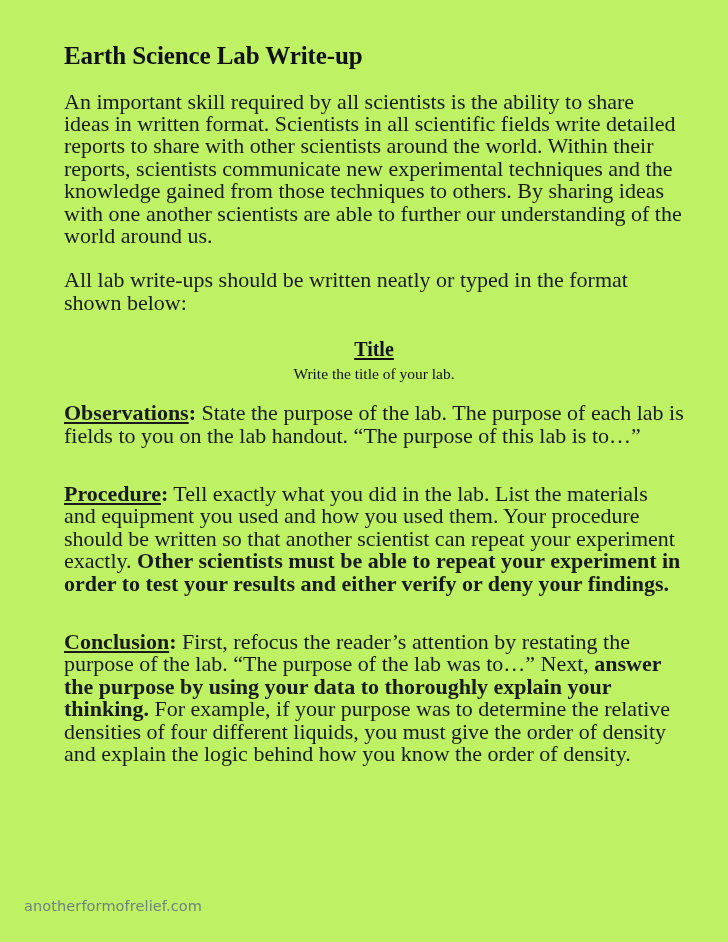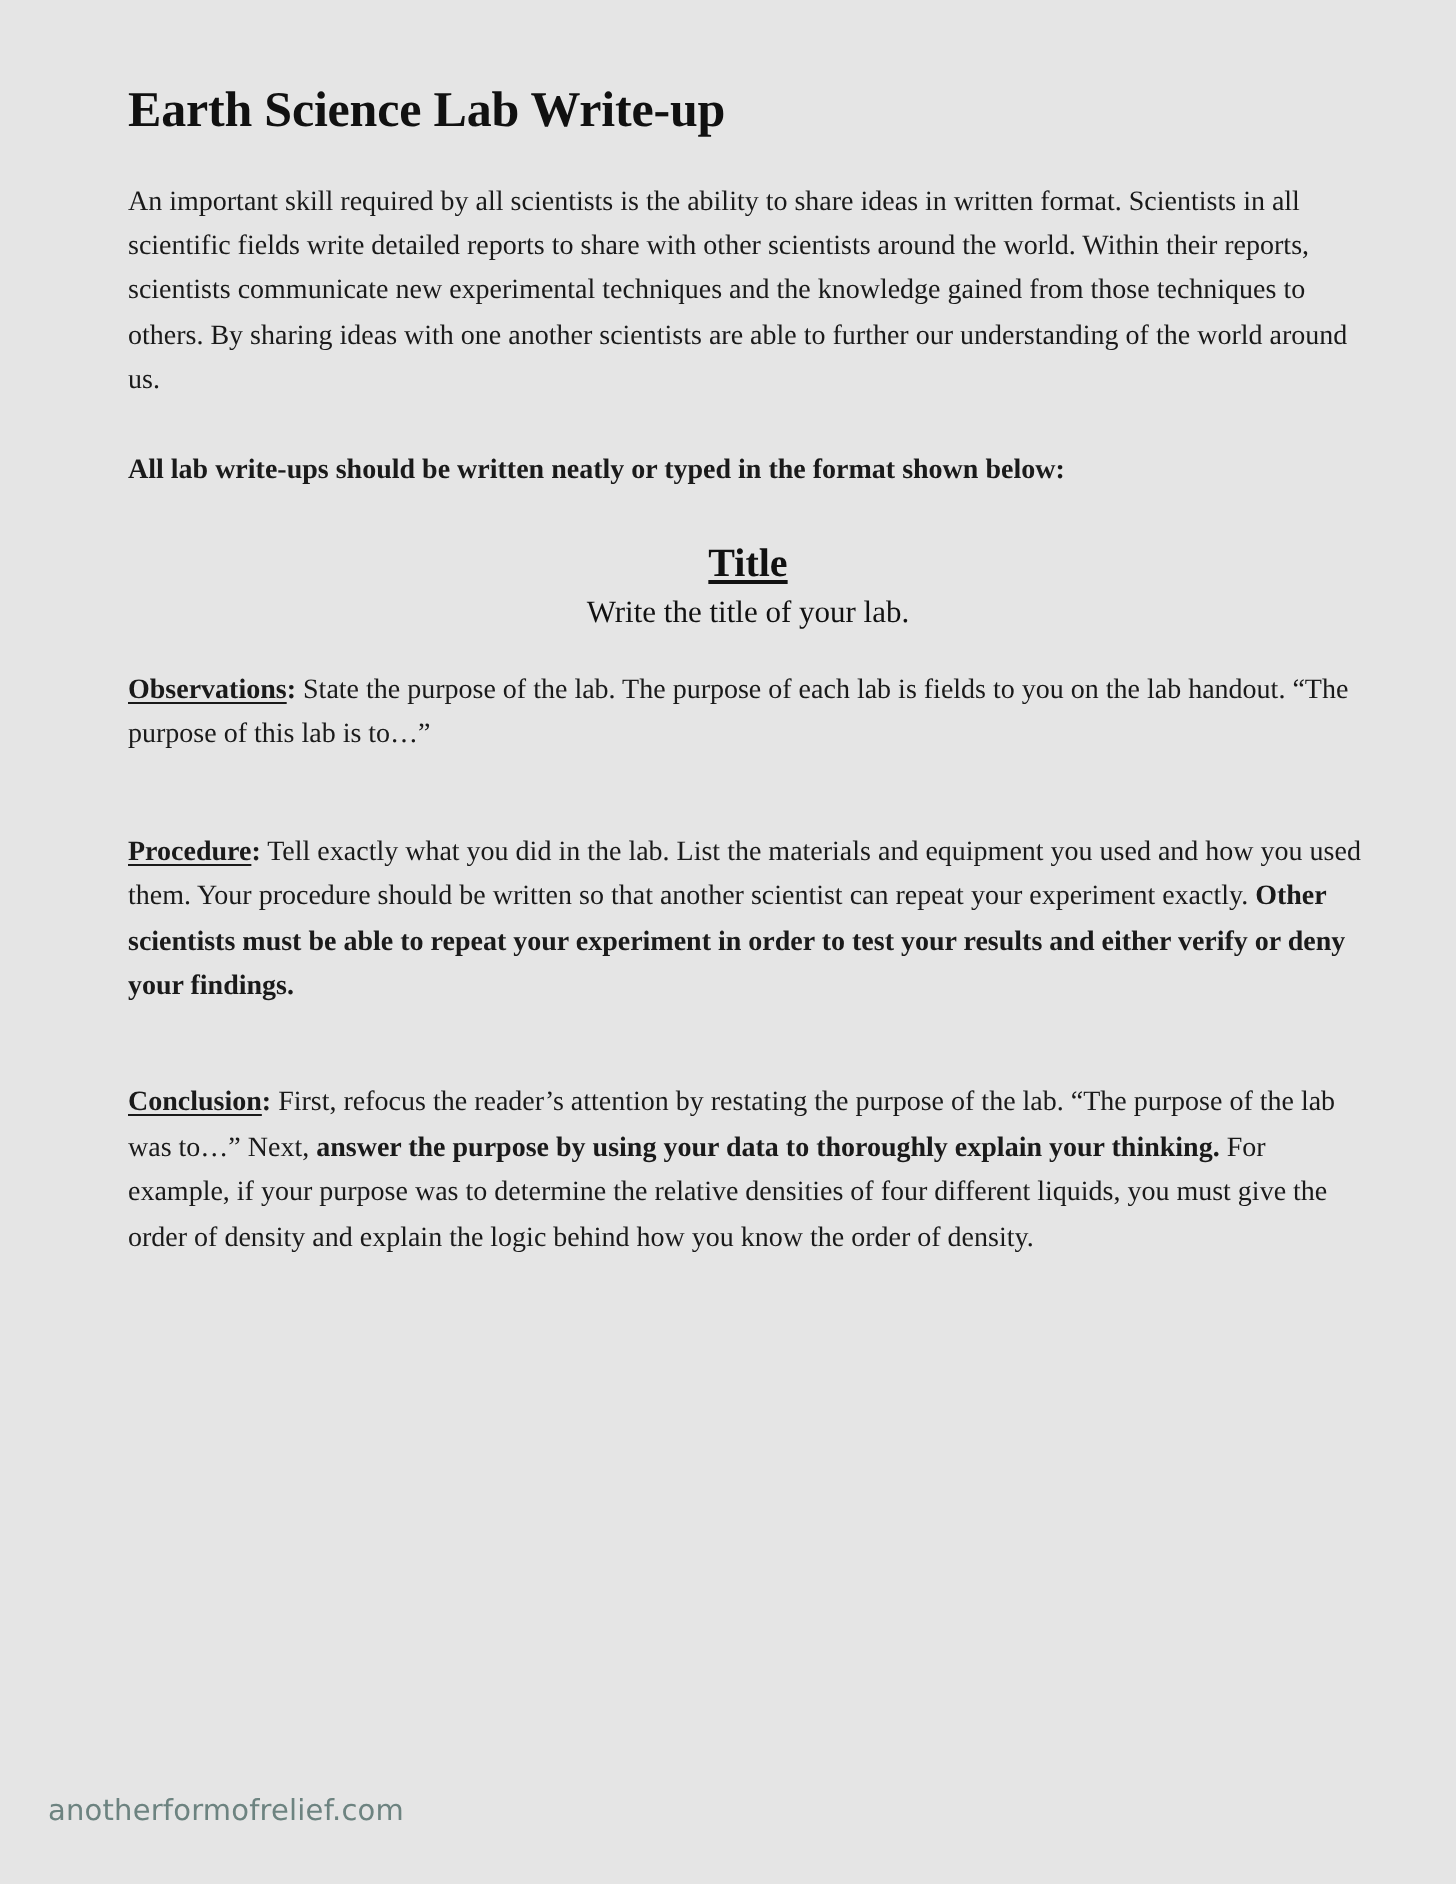--- a/index.html
+++ b/index.html
@@ -4,51 +4,51 @@
 <style>
   html, body {
     margin: 0;
     padding: 0;
     background: #ffffff;
   }
   .page {
     position: relative;
     width: 728px;
     height: 942px;
-    background: #e5e5e5;
+    background: #bef264;
     overflow: hidden;
     font-family: "Liberation Serif", "DejaVu Serif", serif;
     color: #111111;
   }
   .content {
     position: absolute;
     left: 64px;
     top: 0;
     width: 620px;
   }
   .doc-title {
     font-size: 25px;
     font-weight: bold;
     line-height: 1.1;
     margin: 0;
     padding-top: 42px;
     letter-spacing: -0.1px;
   }
   p.body-para {
-    font-size: 14px;
+    font-size: 22px;
     line-height: 22.4px;
     margin: 0;
     text-align: left;
     color: #1a1a1a;
   }
   .intro-para {
     padding-top: 21px;
   }
   .bold-note {
-    font-weight: bold;
+    font-weight: normal;
     padding-top: 22px;
     width: 600px;
   }
   .center-block {
     text-align: center;
     padding-top: 24px;
     width: 620px;
   }
   .title-heading {
     font-size: 20px;

